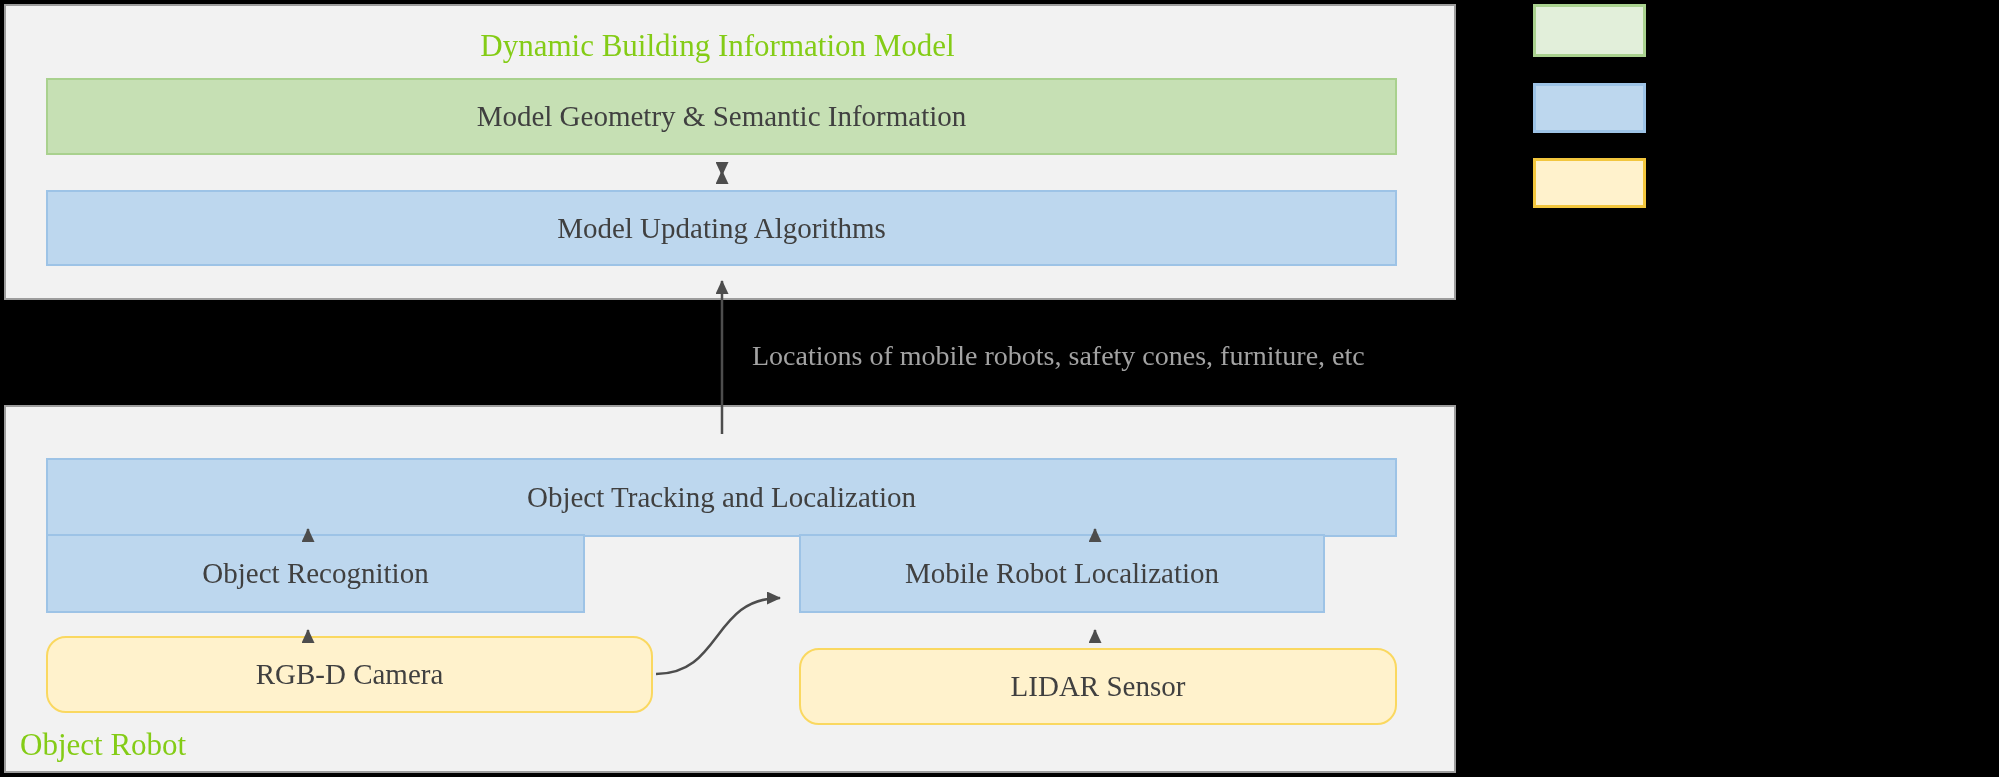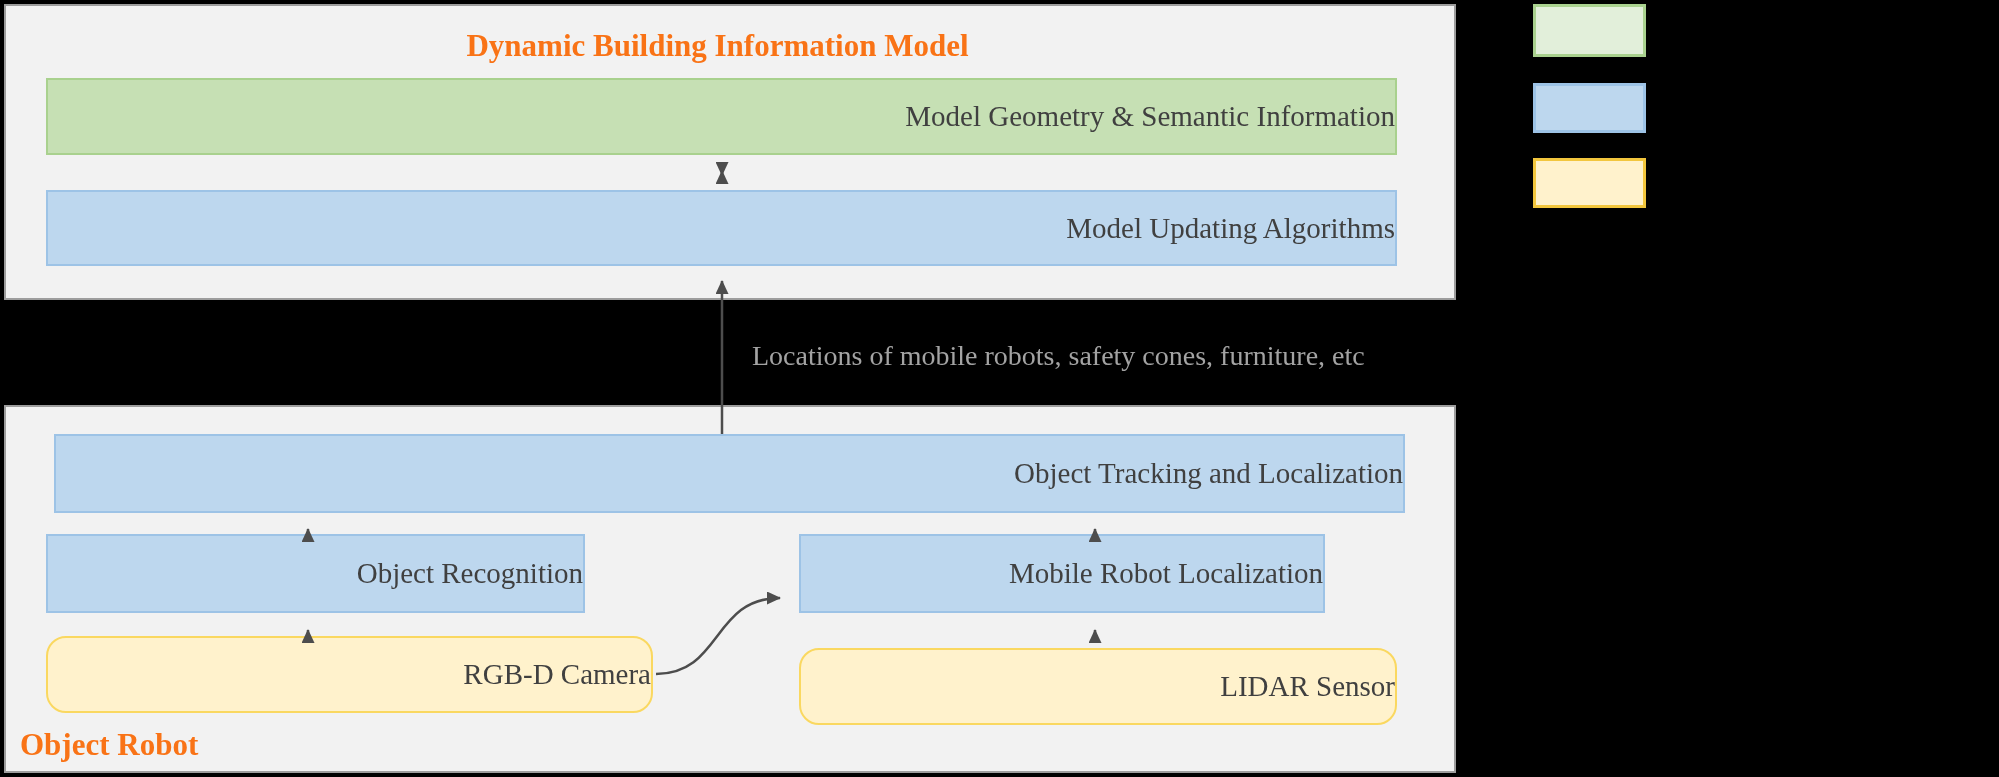--- a/index.html
+++ b/index.html
@@ -8,38 +8,38 @@
     background:#000000;
     font-family:"Liberation Serif","DejaVu Serif",serif;
   }
   .panel{
     position:absolute;left:4px;width:1452px;
     background:#f2f2f2;border:2px solid #9d9d9d;box-sizing:border-box;
   }
   #top-panel{top:4px;height:296px;}
   #bottom-panel{top:405px;height:368px;}
   .panel-title{
-    position:absolute;color:#f97316;font-weight:bold;font-size:31px;
+    position:absolute;color:#84cc16;font-weight:normal;font-size:31px;
     white-space:nowrap;
   }
   #dbim-title{left:42px;top:28px;width:1351px;text-align:center;}
   #mobile-robot-title{left:20px;top:727px;}
   .box{
     position:absolute;box-sizing:border-box;border:2px solid;
-    display:flex;align-items:center;justify-content:flex-end;
+    display:flex;align-items:center;justify-content:center;
     font-size:29px;color:#404040;white-space:nowrap;
   }
   .green-box{background:#c6e0b4;border-color:#a9d18e;}
   .blue-box{background:#bdd7ee;border-color:#9dc3e6;}
   .yellow-box{background:#fff2cc;border-color:#fad860;border-radius:20px;}
   
   #box-geometry{left:46px;top:78px;width:1351px;height:77px;}
   #box-updating{left:46px;top:190px;width:1351px;height:76px;}
   
-  #box-tracking{left:46px;top:434px;width:1351px;height:79px;margin-left:8px;}
+  #box-tracking{left:46px;top:458px;width:1351px;height:79px;}
   #box-recognition{left:46px;top:534px;width:539px;height:79px;}
   #box-mrl{left:799px;top:534px;width:526px;height:79px;}
   #box-camera{left:46px;top:636px;width:607px;height:77px;}
   #box-lidar{left:799px;top:648px;width:598px;height:77px;}
   
   #connection-label{
     position:absolute;left:752px;top:338px;height:36px;line-height:36px;
     font-size:28px;color:#a3a3a3;white-space:nowrap;
   }
   

